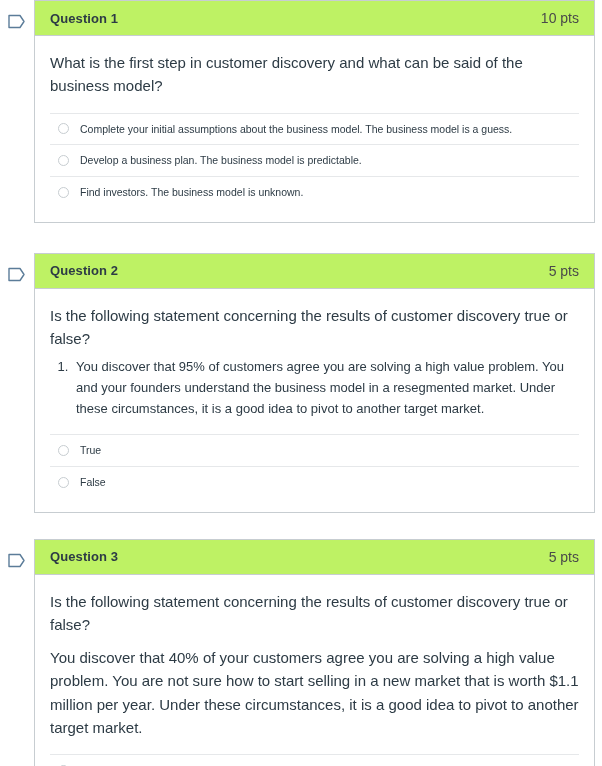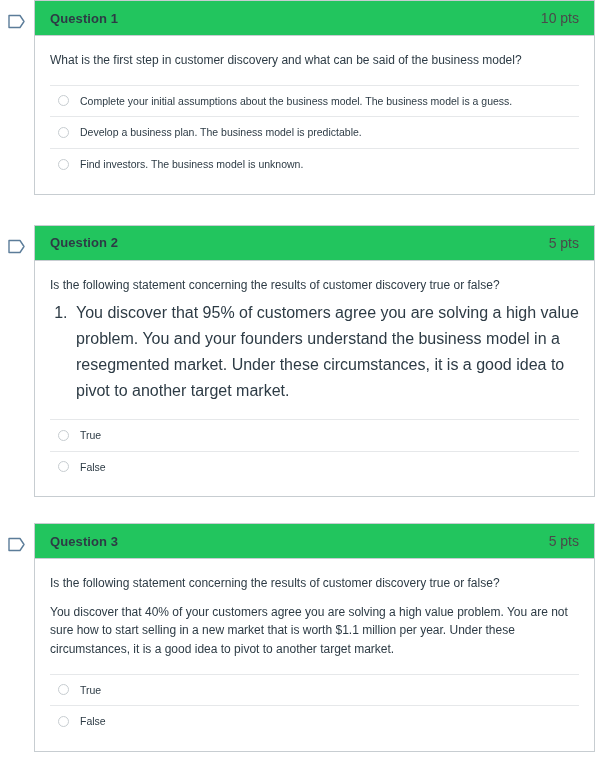--- a/index.html
+++ b/index.html
@@ -36,21 +36,21 @@
     height: 15px;
   }
   .question-card {
     flex: 1 1 auto;
     margin-right: 7px;
     border: 1px solid #c7cdd1;
     background: #ffffff;
     box-sizing: border-box;
   }
   .q-header {
-    background: #22c55e;
+    background: #bef264;
     border-bottom: 1px solid #c7cdd1;
     display: flex;
     align-items: center;
     justify-content: space-between;
     padding: 0 15px;
     height: 35px;
     box-sizing: border-box;
   }
   .q-title {
     font-size: 13px;
@@ -59,32 +59,32 @@
     letter-spacing: 0.1px;
   }
   .q-points {
     font-size: 14px;
     color: #4a4a4a;
   }
   .q-body {
     padding: 15px 15px 0 15px;
   }
   .q-text {
-    font-size: 12px;
+    font-size: 15px;
     line-height: 1.55;
     color: #2d3b45;
     margin: 0 0 4px 0;
   }
   .q-text.spaced {
     margin-bottom: 10px;
   }
   ol.q-list {
     margin: 6px 0 10px 0;
     padding-left: 22px;
-    font-size: 16px;
+    font-size: 13px;
     line-height: 1.62;
     color: #2d3b45;
   }
   ol.q-list li {
     padding-left: 4px;
   }
   .answers {
     margin-top: 15px;
     padding-bottom: 14px;
   }

